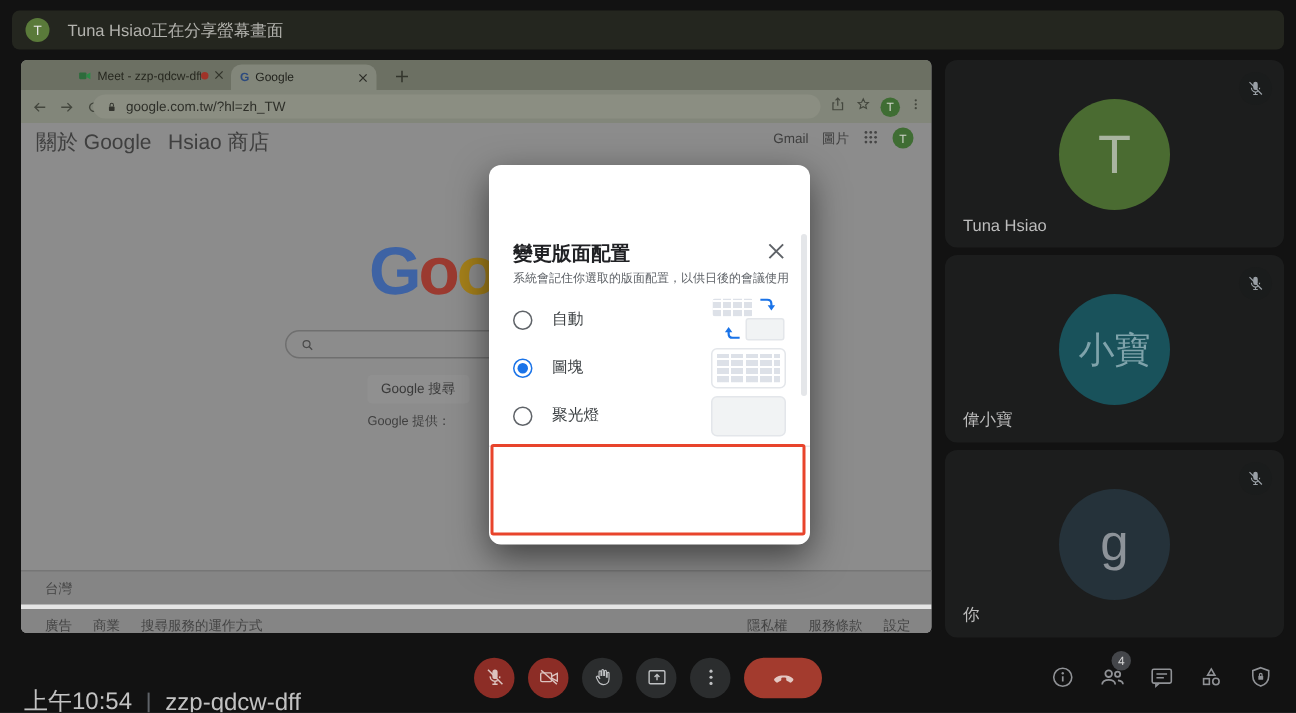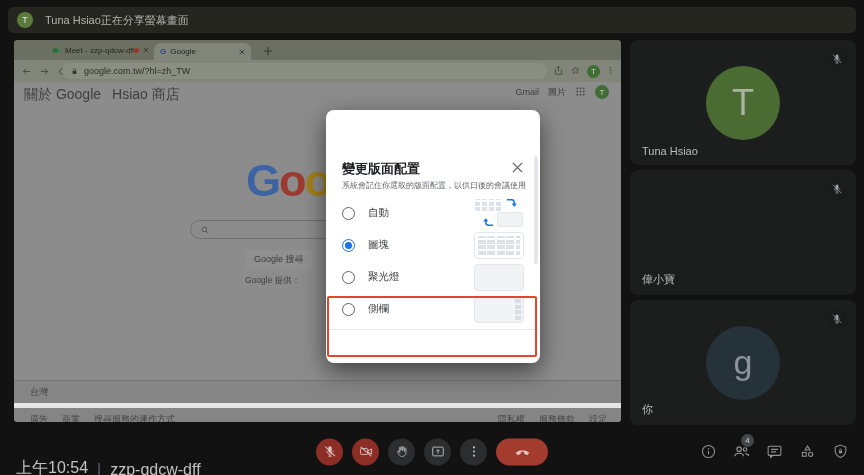--- a/index.html
+++ b/index.html
@@ -44,21 +44,21 @@
   .glogo{position:absolute;left:0;right:0;top:76px;text-align:center;font-size:45px;font-weight:bold;
          letter-spacing:-2px;line-height:46px;}
   .lg0,.lg3{color:#3e63a4;} .lg1,.lg5{color:#9b3a30;} .lg2{color:#a5801a;} .lg4{color:#2e6f3e;}
   .searchbar{position:absolute;left:calc(50% - 128px);top:138px;width:256px;height:19px;border:1px solid #6f6f6f;
              border-radius:10px;display:flex;align-items:center;padding-left:9px;box-sizing:border-box;color:#4a4a4a;}
   .gsearch-btn{position:absolute;right:calc(50% + 5px);top:168px;background:#909090;border-radius:3px;
                font-size:9px;color:#3a3a3a;padding:3px 9px;}
   .offered{position:absolute;left:231px;top:193px;font-size:8.5px;color:#3f3f3f;}
   .pfooter{position:absolute;left:0;right:0;bottom:0;height:41px;background:#858585;border-top:1px solid #767676;}
   .pf-country{position:absolute;left:16px;top:5px;font-size:9px;color:#454545;}
-  .pf-row2{position:absolute;left:0;right:0;top:22px;bottom:0;border-top:5px solid #e5e5e5;}
+  .pf-row2{position:absolute;left:0;right:0;top:22px;bottom:0;border-top:3px solid #e5e5e5;}
   .pf-left{position:absolute;left:16px;top:5px;display:flex;gap:14px;font-size:9px;color:#454545;}
   .pf-right{position:absolute;right:14px;top:5px;display:flex;gap:14px;font-size:9px;color:#454545;padding-left:28px;}
 
   
   .tile{position:absolute;left:630px;width:226px;height:125px;background:#1c1d1d;border-radius:8px;overflow:hidden;}
   .tile1{top:40px;} .tile2{top:170px;} .tile3{top:300px;}
   .tile-avatar{position:absolute;left:50%;top:50%;transform:translate(-50%,-50%);width:74px;height:74px;
                border-radius:50%;display:flex;align-items:center;justify-content:center;}
   .tile1 .tile-avatar{font-size:36px;color:#a9b4a0;}
   .tile2 .tile-avatar{font-size:24px;color:#7fa3ab;}
@@ -273,20 +273,23 @@
     <span class="tile-mic">
         <svg width="12" height="12" viewBox="0 0 24 24">
           <path d="M12 14a3 3 0 0 0 3-3V6a3 3 0 0 0-6 0v5a3 3 0 0 0 3 3z" fill="currentColor"></path>
           <path d="M6.5 11a5.5 5.5 0 0 0 8.6 4.6M17.5 11a5.5 5.5 0 0 1-.4 2" fill="none" stroke="currentColor" stroke-width="1.5"></path>
           <path d="M12 16.5V20M9 20h6" stroke="currentColor" stroke-width="1.5"></path>
           <path d="M4 3.5l16.5 16.5" stroke="currentColor" stroke-width="1.7"></path>
         </svg>
       </span>
   </div>
   <div class="tile tile2">
+    <div class="tile-avatar" style="background: rgb(25, 82, 91);">
+        <span>小寶</span>
+      </div>
     <span class="tile-name">偉小寶</span>
     <span class="tile-mic">
         <svg width="12" height="12" viewBox="0 0 24 24">
           <path d="M12 14a3 3 0 0 0 3-3V6a3 3 0 0 0-6 0v5a3 3 0 0 0 3 3z" fill="currentColor"></path>
           <path d="M6.5 11a5.5 5.5 0 0 0 8.6 4.6M17.5 11a5.5 5.5 0 0 1-.4 2" fill="none" stroke="currentColor" stroke-width="1.5"></path>
           <path d="M12 16.5V20M9 20h6" stroke="currentColor" stroke-width="1.5"></path>
           <path d="M4 3.5l16.5 16.5" stroke="currentColor" stroke-width="1.7"></path>
         </svg>
       </span>
   </div>
@@ -336,25 +339,20 @@
       <div class="opt sel">
         <span class="radio"></span>
         <span class="opt-label">圖塊</span>
         <div class="lo lo-tiled"></div>
       </div>
       <div class="opt">
         <span class="radio"></span>
         <span class="opt-label">聚光燈</span>
         <div class="lo lo-spot"></div>
       </div>
-      <div class="opt">
-        <span class="radio"></span>
-        <span class="opt-label">側欄</span>
-        <div class="lo lo-side"></div>
-      </div>
     </div>
 
     <div class="dlg-divider"></div>
 
     <div class="dlg-scroll"></div>
   </div>
 
   <div class="anno"></div>
 
   <div class="bbar">

